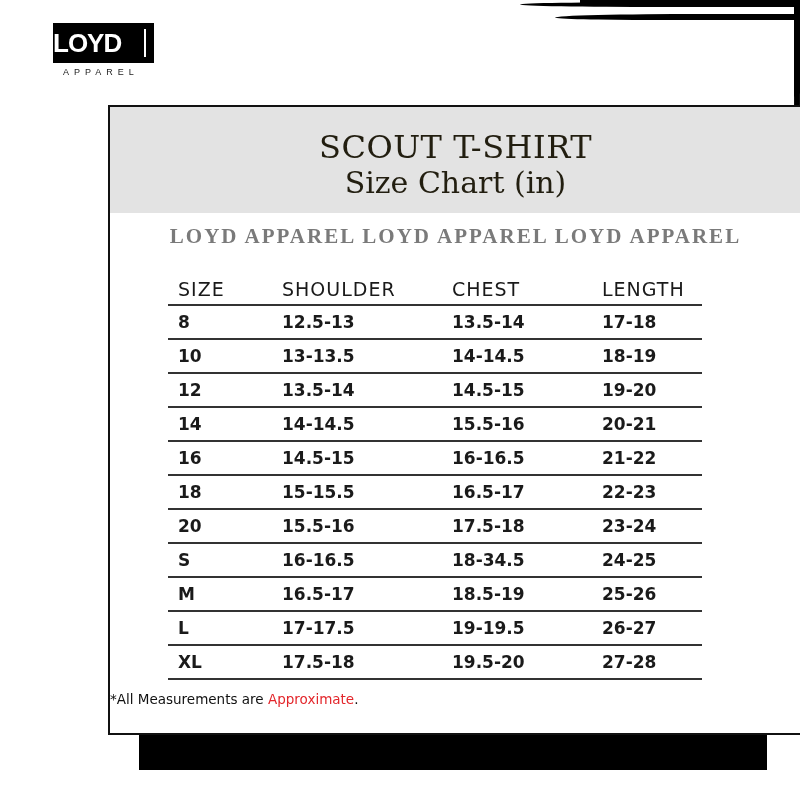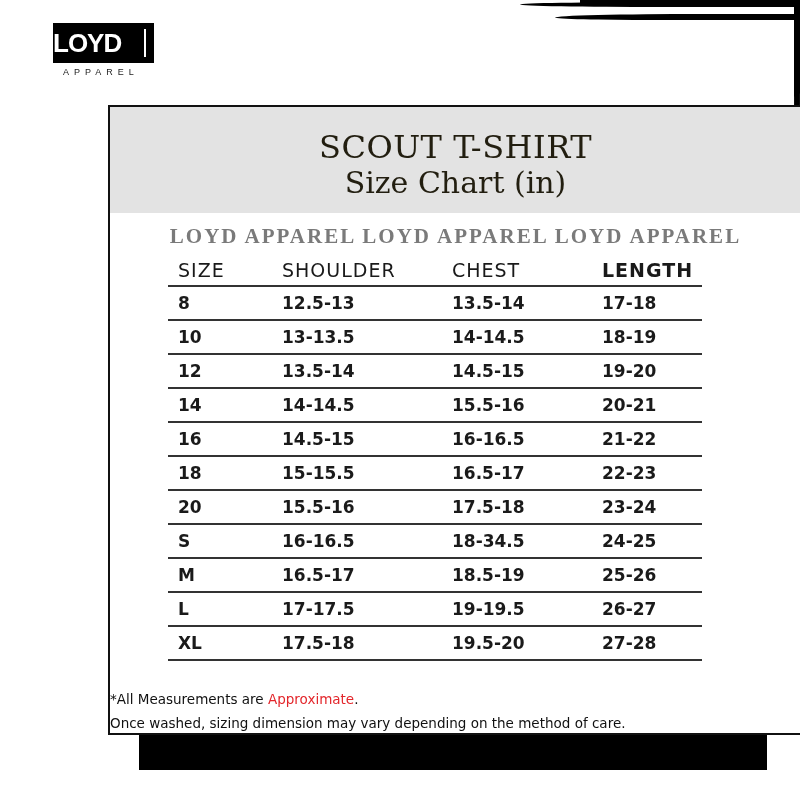--- a/index.html
+++ b/index.html
@@ -29,31 +29,31 @@
       position: absolute; left: 108px; top: 105px; width: 695px; height: 630px;
       background: #fff; border: 2px solid #111; box-sizing: border-box;
     }
     .card-header { background: #e3e3e3; height: 106px; text-align: center; color: #221e10; }
     .title { font-family: "DejaVu Serif", serif; font-size: 32px; padding-top: 22px; line-height: 36px; letter-spacing: 0.5px; }
     .subtitle { font-family: "DejaVu Serif", serif; font-size: 30px; line-height: 36px; }
     .watermark {
       text-align: center; font-family: "Liberation Serif", serif; font-weight: bold;
       color: #7a7a7a; font-size: 21px; letter-spacing: 2px; margin-top: 11px;
     }
-    table { border-collapse: collapse; position: absolute; left: 58px; top: 148px; width: 534px; }
+    table { border-collapse: collapse; position: absolute; left: 58px; top: 167px; width: 534px; }
     th, td {
       font-family: "DejaVu Sans", sans-serif; color: #1a1a1a; text-align: left;
       padding: 0; height: 32px; border-bottom: 2px solid #333;
     }
     th { font-weight: normal; font-size: 19px; letter-spacing: 1px; height: 30px; }
     td { font-size: 17px; font-weight: bold; }
     td.c0, th.c0 { padding-left: 10px; width: 90px; }
     td.c1, th.c1 { width: 160px; padding-left: 14px; }
     td.c2, th.c2 { width: 130px; padding-left: 10px; }
-    td.c3, th.c3 { padding-left: 20px; font-weight: bold; }
+    td.c3, th.c3 { padding-left: 20px; }
     .notes { position: absolute; left: 0; width: 632px; top: 584px; text-align: left; font-size: 13.5px; color: #111; }
     .notes div { margin-bottom: 8px; }
     .red { color: #e3262b; }
   </style>
 </head>
 <body>
 
 <div class="brush b1"></div>
 <div class="brush b1b"></div>
 <div class="brush b2"></div>
@@ -152,15 +152,14 @@
           <td class="c2">19.5-20</td>
           <td class="c3">27-28</td>
         </tr>
       </tbody>
   </table>
 
   <div class="notes">
     <div>
       <span>*All Measurements are </span><span class="red">Approximate</span><span>.</span>
     </div>
-    <div>Once washed, sizing dimension may vary depending on the method of care.</div>
   </div>
 </div>
 
 </body></html>

